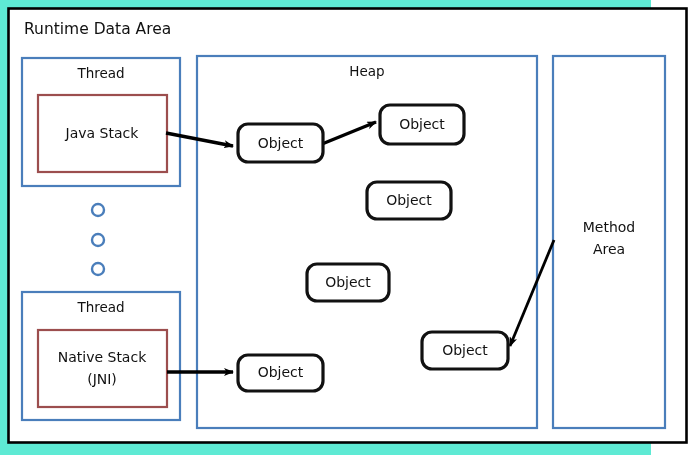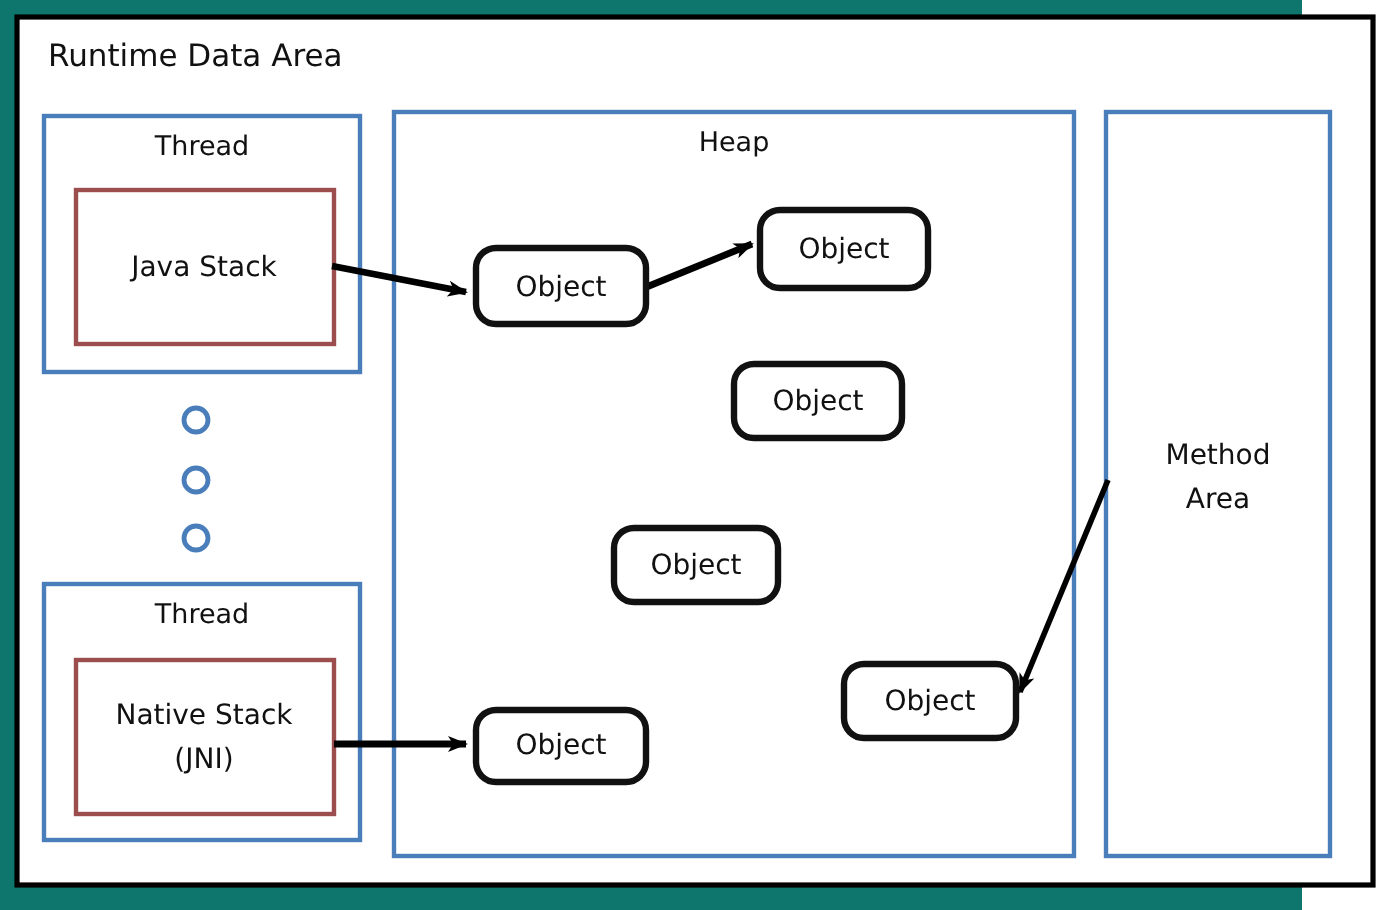--- a/index.html
+++ b/index.html
@@ -10,21 +10,21 @@
   body {
     width: 695px;
     height: 455px;
     font-family: "DejaVu Sans", "Liberation Sans", sans-serif;
     overflow: hidden;
   }
   #diagram-root {
     position: relative;
     width: 651px;
     height: 455px;
-    background: #0f766e;
+    background: #5eead4;
   }
   svg.layer {
     position: absolute;
     left: 0;
     top: 0;
     width: 695px;
     height: 455px;
   }
   .svg-label {
     font-family: "DejaVu Sans", "Liberation Sans", sans-serif;

